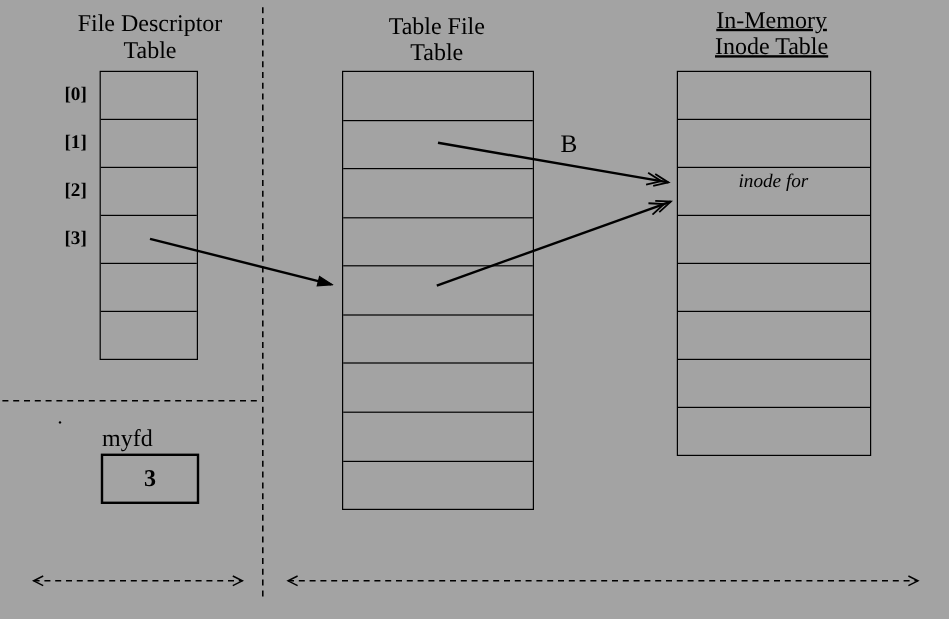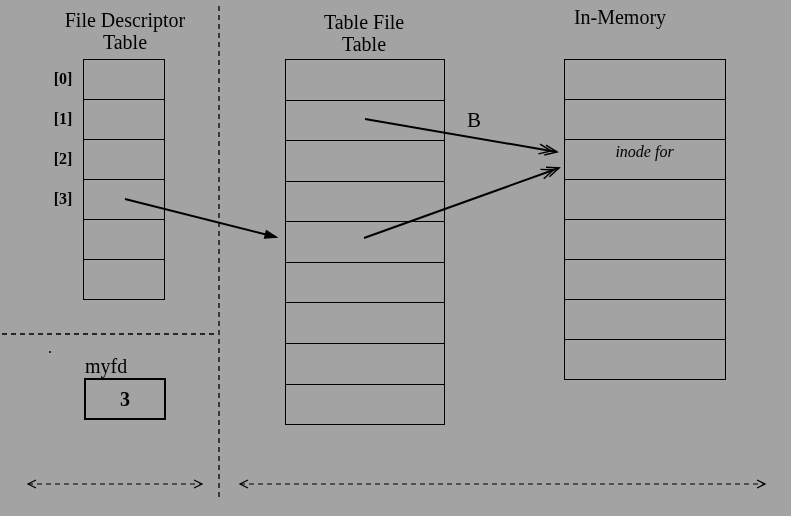--- a/index.html
+++ b/index.html
@@ -81,22 +81,23 @@
 <div id="canvas">
 
   <div class="title" style="left:40px;top:9px;width:170px;">
     <div>File Descriptor</div>
     <div>Table</div>
   </div>
   <div class="title" style="left:279px;top:11px;width:170px;">
     <div>Table File</div>
     <div>Table</div>
   </div>
-  <div class="title" style="left:535px;top:6px;width:170px;">
+  <div class="title" style="left:558px;top:6px;width:170px;text-decoration:underline;">
     <div>In-Memory</div>
+    <div>Inode Table</div>
   </div>
 
   <div class="tbl" style="left:83px;top:59px;width:82px;height:241px;">
       <div class="cell"></div>
       <div class="cell"></div>
       <div class="cell"></div>
       <div class="cell"></div>
       <div class="cell"></div>
       <div class="cell"></div>
     </div>

